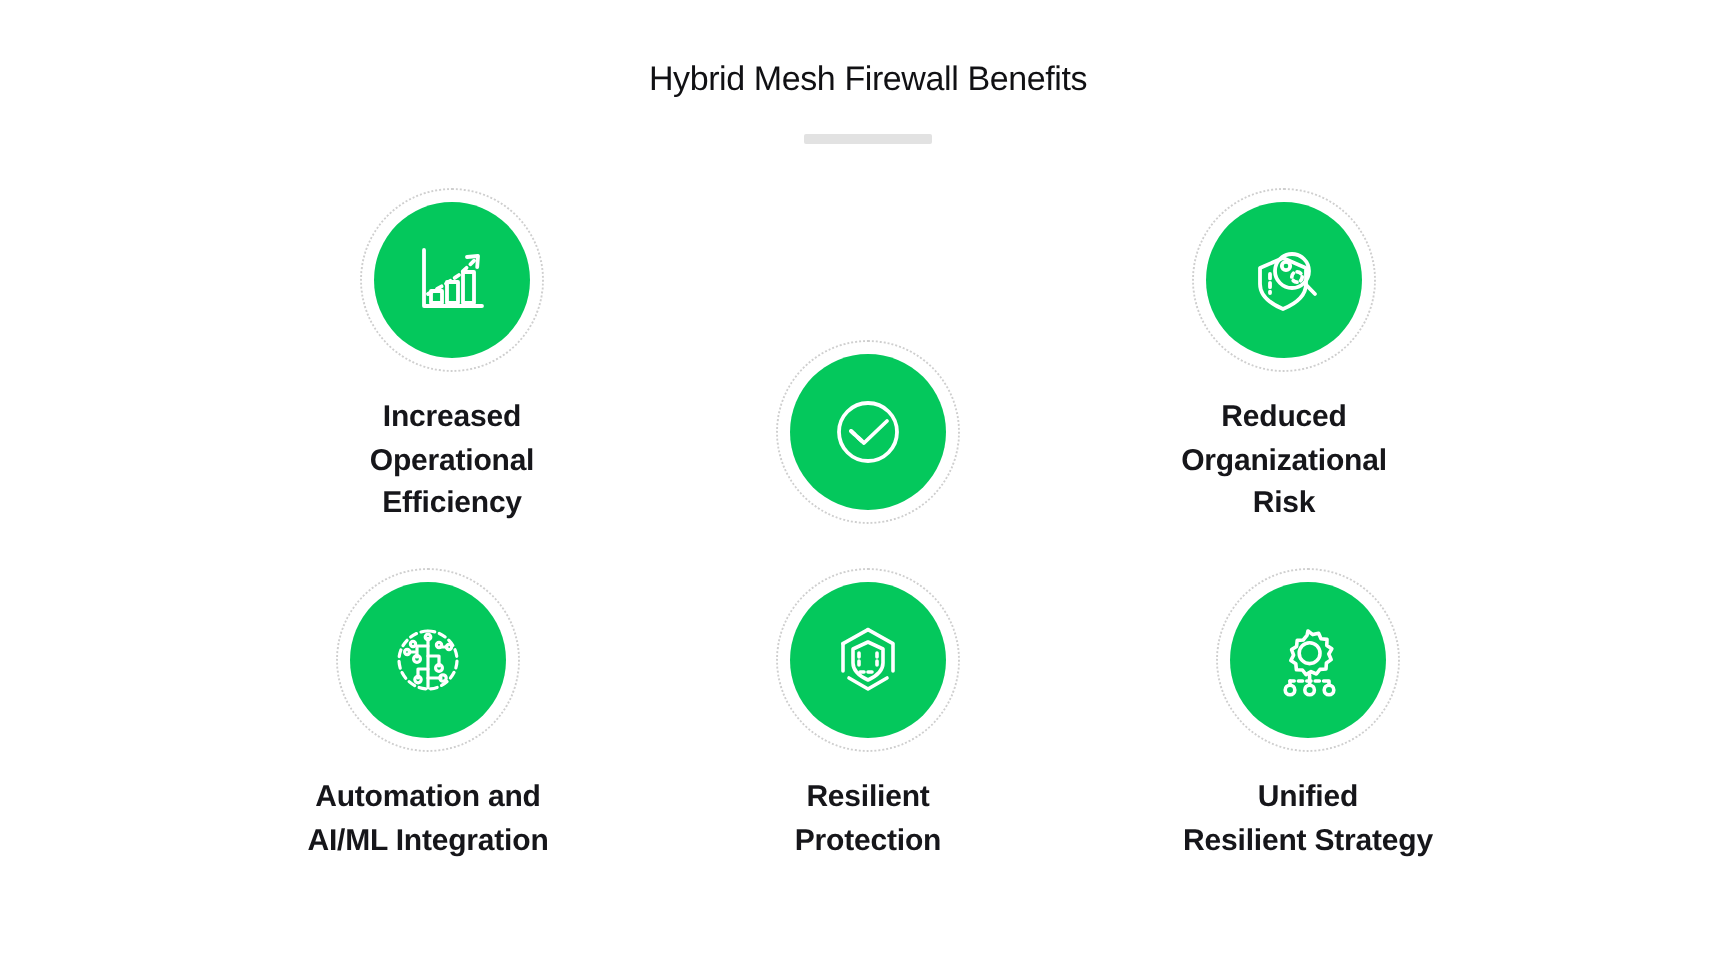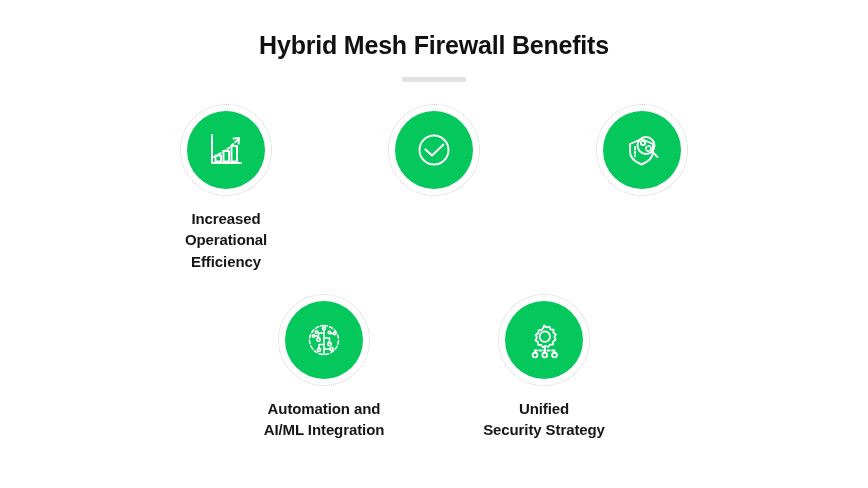--- a/index.html
+++ b/index.html
@@ -22,40 +22,40 @@
     box-sizing: border-box;
   }
 
   
   .header {
     width: 100%;
     padding-top: 30px;
     text-align: center;
   }
   .page-title {
-    font-size: 25px;
-    font-weight: bold;
+    font-size: 17px;
+    font-weight: normal;
     color: #111114;
     letter-spacing: -0.2px;
     line-height: 1.2;
     margin: 0;
   }
   .title-divider {
     width: 64px;
     height: 5px;
     background: #e2e2e2;
     border-radius: 1px;
     margin: 17px auto 0 auto;
   }
 
   
   .benefit-row {
     display: flex;
     justify-content: center;
-    align-items: flex-start;
+    align-items: flex-end;
     width: 100%;
     box-sizing: border-box;
   }
   .row-top {
     margin-top: 22px;
     padding: 0 28px;
     gap: 58px;
   }
   .row-bottom {
     margin-top: 22px;
@@ -159,20 +159,23 @@
               <path d="M10 16 L21.5 11 L33 16 L33 24 C33 30.5 27.5 34 21.5 36.5 C15.5 34 10 30.5 10 24 Z"></path>
               <path d="M15 19 L15 28.5" stroke-dasharray="2.2 2.2"></path>
               <circle cx="26" cy="17.5" r="8.5"></circle>
               <path d="M32.2 23.6 L37.5 29"></path>
               <circle cx="23" cy="15" r="2.1"></circle>
               <circle cx="28.5" cy="20.5" r="2.6" stroke-dasharray="2 2"></circle>
             </svg>
           </span>
         </div>
       </div>
+      <div class="benefit-label">Reduced
+Organizational
+Risk</div>
     </div>
 
 
   </div>
 
   <div class="benefit-row row-bottom">
 
     <div class="benefit-item">
       <div class="icon-ring">
         <div class="icon-circle">
@@ -196,20 +199,40 @@
               <circle cx="22" cy="10.5" r="1.4"></circle>
               <circle cx="14.5" cy="14" r="1.3"></circle>
             </svg>
           </span>
         </div>
       </div>
       <div class="benefit-label">Automation and
 AI/ML Integration</div>
     </div>
 
+    <div class="benefit-item">
+      <div class="icon-ring">
+        <div class="icon-circle">
+          <span>
+            <svg width="44" height="44" viewBox="0 0 44 44" fill="none" stroke="#ffffff" stroke-width="1.8" stroke-linecap="round" stroke-linejoin="round">
+              <path d="M22 6.8 L34.5 13.8 L34.5 27.5"></path>
+              <path d="M9.5 13.8 L22 6.8"></path>
+              <path d="M9.5 13.8 L9.5 27.5"></path>
+              <path d="M12.5 31 L22 36.5 L31.5 31"></path>
+              <path d="M14.5 16.5 L22 13 L29.5 16.5 L29.5 23.5 C29.5 27.8 26 30.2 22 32 C18 30.2 14.5 27.8 14.5 23.5 Z"></path>
+              <path d="M17.5 18.5 L17.5 25" stroke-dasharray="2 2"></path>
+              <path d="M26.5 18.5 L26.5 25" stroke-dasharray="2 2"></path>
+              <path d="M18 28 L26 28" stroke-dasharray="2 2"></path>
+            </svg>
+          </span>
+        </div>
+      </div>
+      <div class="benefit-label">Resilient
+Protection</div>
+    </div>
 
     <div class="benefit-item">
       <div class="icon-ring">
         <div class="icon-circle">
           <span>
             <svg width="44" height="44" viewBox="0 0 44 44" fill="none" stroke="#ffffff" stroke-width="1.8" stroke-linecap="round" stroke-linejoin="round">
               <path d="M22 7.5 L24.4 9.3 L27.3 8.6 L28.5 11.4 L31.5 11.7 L31.4 14.7 L33.9 16.4 L32.4 19 L33.6 21.8 L31.2 23.5 L31 26.5 L28 26.7 L26.2 29 L23.5 27.8 L21 29.3 L19.2 27 L16.2 26.9 L15.9 23.9 L13.4 22.3 L14.8 19.6 L13.8 16.8 L16.3 15.2 L16.6 12.2 L19.6 12 L21.5 9.7 Z"></path>
               <circle cx="22.8" cy="18.6" r="5.2"></circle>
               <path d="M22.8 29.5 L22.8 32.5"></path>
               <path d="M13 32.5 L32.5 32.5" stroke-dasharray="2.1 2.1"></path>
@@ -217,18 +240,18 @@
               <path d="M22.8 32.5 L22.8 34.5"></path>
               <path d="M32.5 32.5 L32.5 34.5"></path>
               <circle cx="13" cy="37" r="2.4"></circle>
               <circle cx="22.8" cy="37" r="2.4"></circle>
               <circle cx="32.5" cy="37" r="2.4"></circle>
             </svg>
           </span>
         </div>
       </div>
       <div class="benefit-label">Unified
-Security Strategy</div>
+Resilient Strategy</div>
     </div>
 
   </div>
 
 </div>
 
 </body></html>

